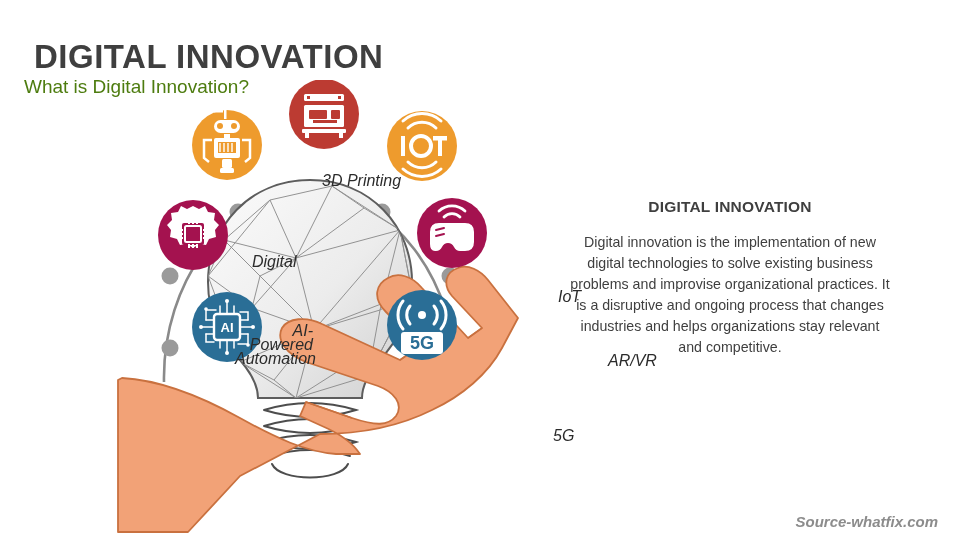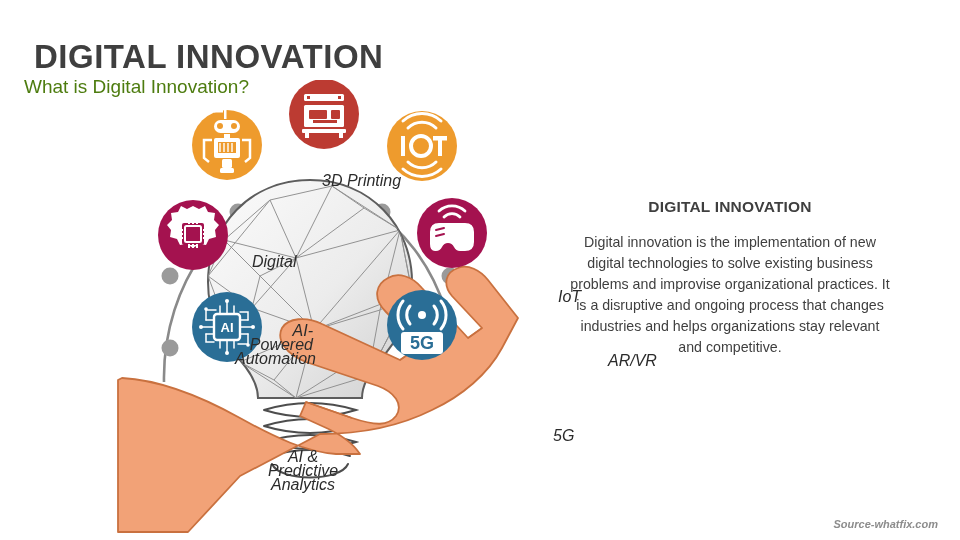--- a/index.html
+++ b/index.html
@@ -67,21 +67,21 @@
   .info-body{
     font-size:14.2px;
     line-height:21px;
     color:#3f3f3f;
     margin:16px;
   }
 
   
   .source-note{
     position:absolute;right:22px;bottom:10px;
-    font-size:11px;
+    font-size:15px;
     font-style:italic;font-weight:bold;
     color:#8c8c8c;
     white-space:nowrap;
   }
 </style>
 </head>
 <body>
 
 <div class="slide">
 
@@ -316,21 +316,20 @@
         <rect x="301" y="252" width="42" height="22" rx="3" fill="#ffffff"></rect>
         <text x="322" y="269" font-family="Liberation Sans, sans-serif" font-size="18" font-weight="bold" fill="#2A6E96" text-anchor="middle">5G</text>
       </g>
     </svg>
 
     <div class="node-label lbl-3dprint">3D Printing</div>
     <div class="node-label lbl-robotics">Digital</div>
     <div class="node-label lbl-iot">IoT</div>
     <div class="node-label lbl-aipa">AI-Powered Automation</div>
     <div class="node-label lbl-arvr">AR/VR</div>
-    <div class="node-label lbl-ai">AI &amp; Predictive Analytics</div>
     <div class="node-label lbl-5g">5G</div>
   </div>
 
   <div class="info-panel">
     <div class="info-heading">DIGITAL INNOVATION</div>
     <p class="info-body">Digital innovation is the implementation of new digital technologies to solve existing business problems and improvise organizational practices. It is a disruptive and ongoing process that changes industries and helps organizations stay relevant and competitive.</p>
   </div>
 
   <div class="source-note">Source-whatfix.com</div>
 

